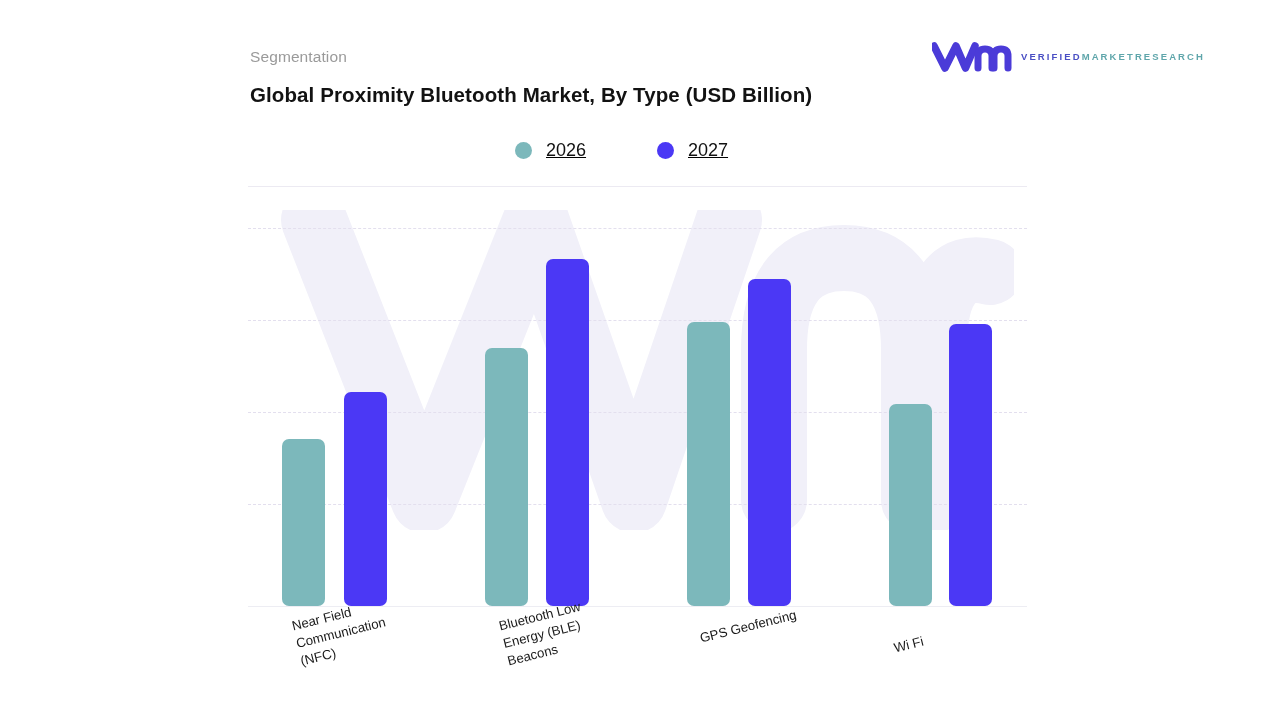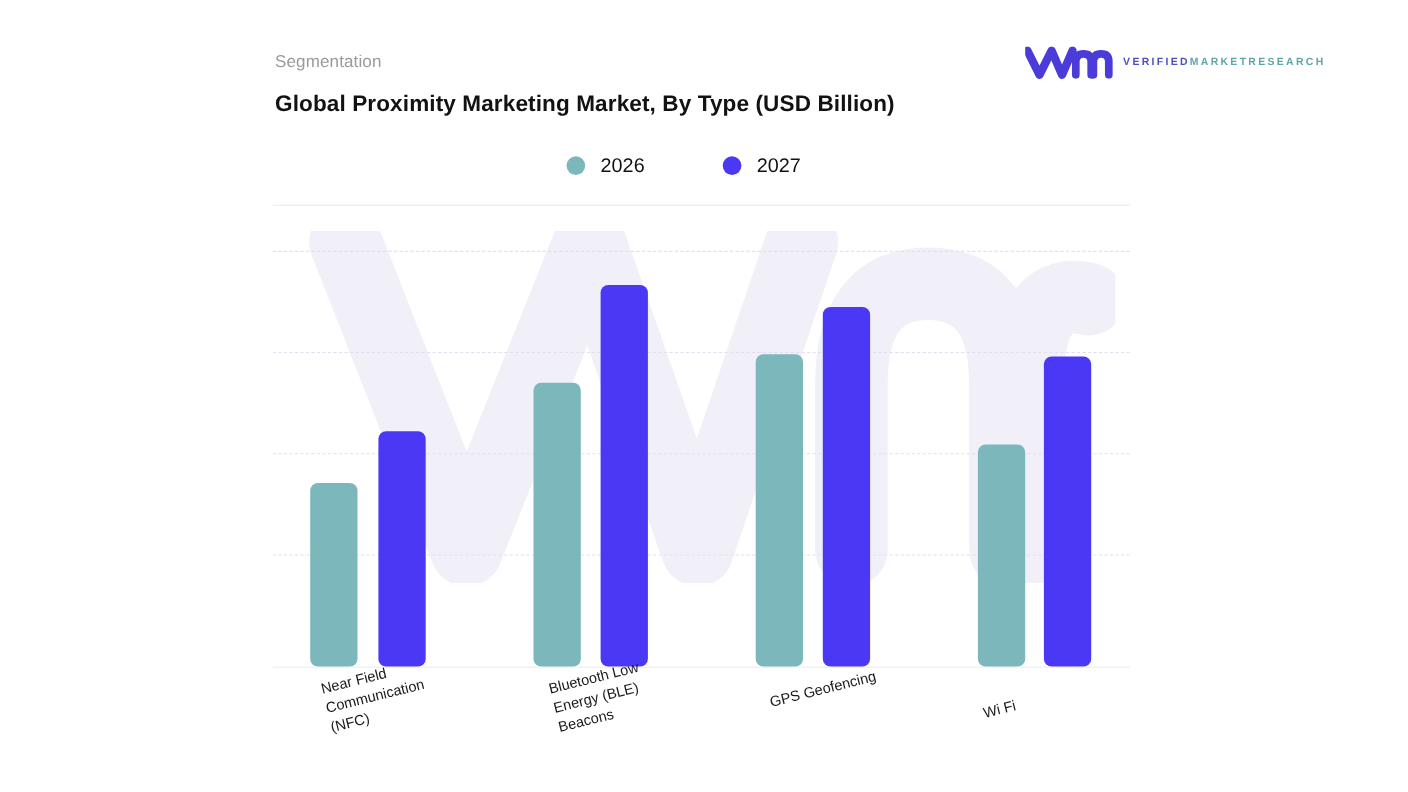--- a/index.html
+++ b/index.html
@@ -25,21 +25,21 @@
   .logo { position: absolute; left: 932px; top: 42px; display: flex; align-items: center; gap: 7px; }
   .logo-mark { width: 82px; height: 30px; display:block; }
   .logo-words { display: flex; flex-direction: row; line-height: 1.08; }
   .logo-words span {
     font-size: 9.5px; font-weight: bold; letter-spacing: 2.1px; color: #5fa6ab;
   }
   .logo-words span.w1 { color: #4a4fc4; }
 
   
   .legend { position: absolute; left: 248px; top: 140px; width: 780px; height: 34px; }
-  .legend-item { position: absolute; display: flex; align-items: center; gap: 14px; }
+  .legend-item { position: absolute; display: flex; align-items: center; gap: 14px; text-decoration: underline; }
   .legend-item.a { left: 267px; top: 0; }
   .legend-item.b { left: 409px; top: 0; }
   .legend-dot { width: 17px; height: 17px; border-radius: 50%; display:block; }
   .legend-label { font-size: 18px; color: #111; }
 
   .sep {
     position: absolute; left: 248px; top: 186px; width: 779px; height: 1px;
     background: #eceaf2;
   }
 
@@ -77,21 +77,21 @@
     transform-origin: left top;
     white-space: pre-line;
   }
 </style>
 </head>
 <body>
 
 <div id="root">
 
   <div class="kicker">Segmentation</div>
-  <div class="chart-title">Global Proximity Marketing Market, By Type (USD Billion)</div>
+  <div class="chart-title">Global Proximity Bluetooth Market, By Type (USD Billion)</div>
 
   <div class="logo">
     <svg class="logo-mark" viewBox="0 0 82 30">
       <path d="M2 4 L13 26 L24 4 L33.5 26 L43 4" fill="none" stroke="#4b3bd8" stroke-width="7.5" stroke-linecap="round" stroke-linejoin="round"></path>
       <path d="M46 26 L46 14 Q46 7 53 7 Q60 7 60 14 L60 26" fill="none" stroke="#4b3bd8" stroke-width="7" stroke-linecap="round" stroke-linejoin="round"></path>
       <path d="M62 26 L62 14 Q62 7 69 7 Q76 7 76 14 L76 26" fill="none" stroke="#4b3bd8" stroke-width="7" stroke-linecap="round" stroke-linejoin="round"></path>
     </svg>
     <div class="logo-words">
       <span class="w1">VERIFIED</span>
       <span>MARKET</span>

